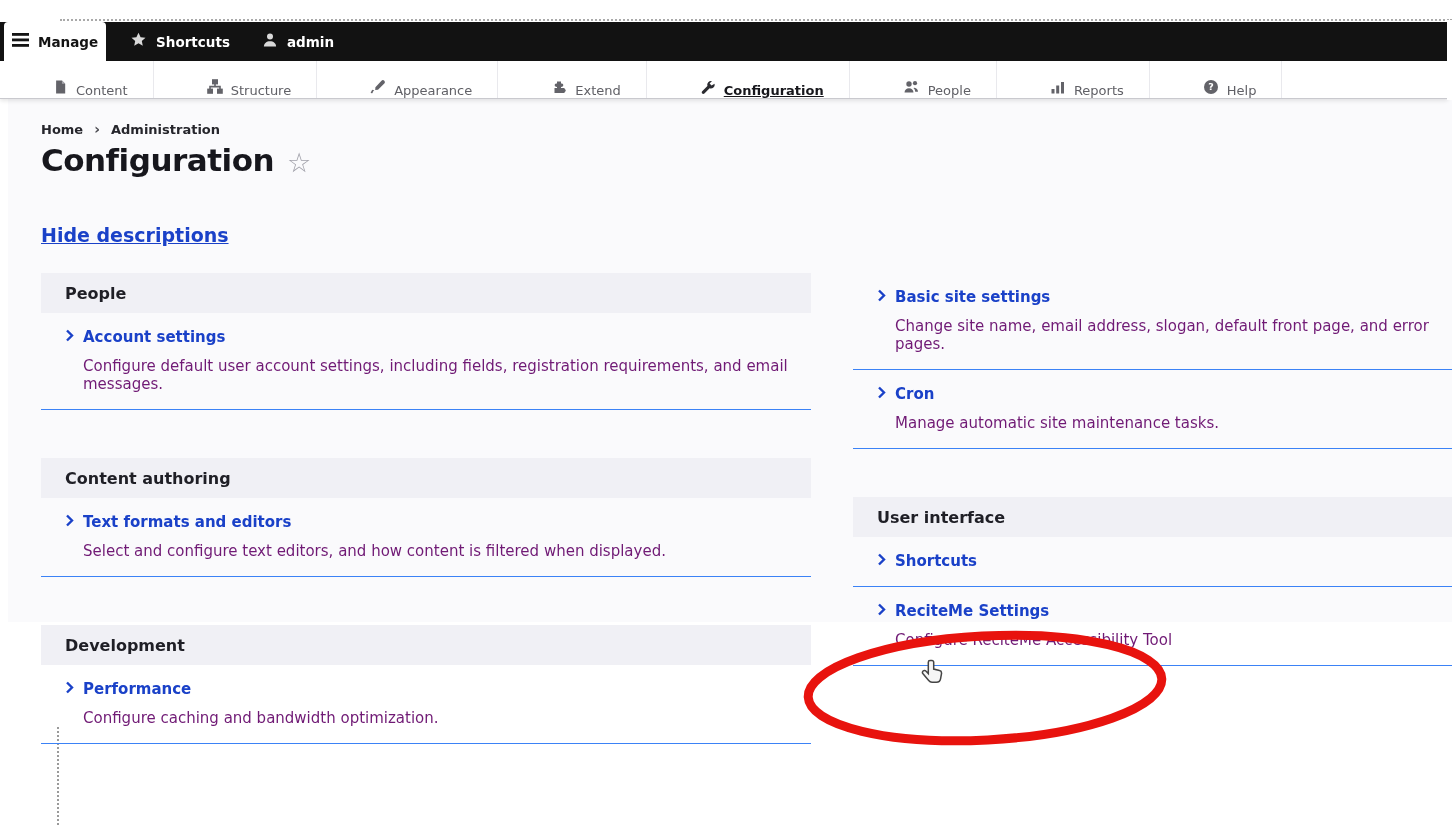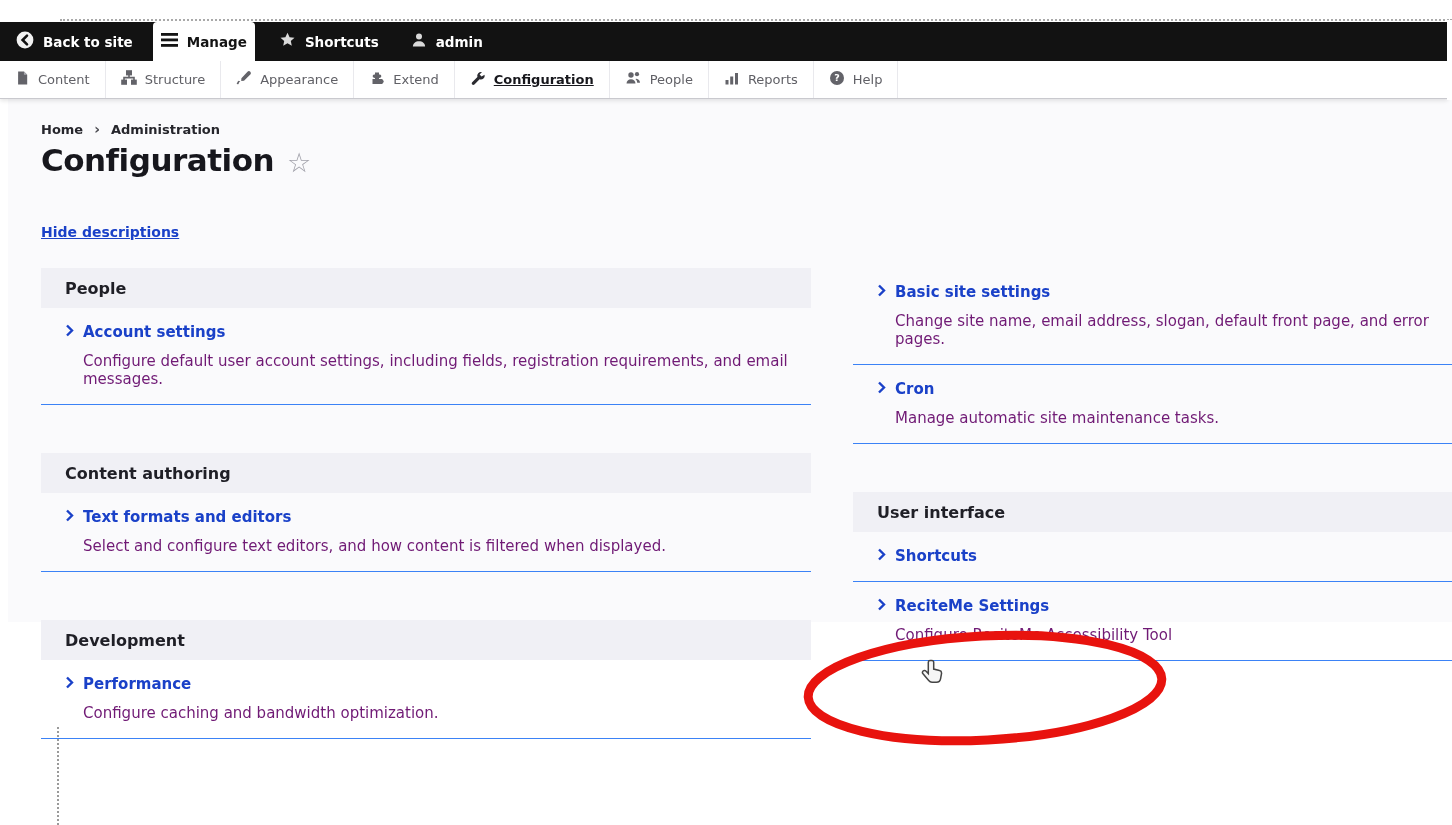--- a/index.html
+++ b/index.html
@@ -34,23 +34,23 @@
   }
   .abar-item svg{ flex:0 0 auto; }
 
   
   .menu-bar{
     position:absolute; top:61px; left:0; width:1448px; height:37px;
     background:#fff; display:flex; align-items:stretch; z-index:2;
     box-shadow:0 1px 0 #c9c9ce, 0 3px 4px rgba(0,0,0,0.10);
   }
   .menu-item{
-    display:flex; align-items:center; gap:8px; padding:0 15px;
+    display:flex; align-items:flex-end; gap:8px; padding:0 25px;
     font-size:13px; color:#606066; border-right:1px solid #e9e9ed;
-    cursor:pointer; white-space:nowrap; text-decoration:none;
+    cursor:pointer; white-space:nowrap; text-decoration:none;margin-left:28px;
   }
   .menu-item.active{ color:#17171c; font-weight:bold; text-decoration:underline; }
   .menu-item svg{ flex:0 0 auto; }
 
   
   .content{
     position:absolute; top:98px; left:8px; width:1452px; height:524px;
     background:#fafafc;
   }
   .breadcrumb{
@@ -58,21 +58,21 @@
     font-size:13px; font-weight:bold; color:#26262c;
   }
   .breadcrumb a{ color:#26262c; text-decoration:none; cursor:pointer; }
   .crumb-sep{ color:#4a4a50; font-size:14px; }
   .title-row{ margin:5px 0 0 33px; display:flex; align-items:center; gap:13px; }
   .page-title{ font-size:31px; font-weight:bold; letter-spacing:-0.5px; color:#17171d; margin:0; }
   .fav-star{ font-size:27px; color:#a2a2ab; line-height:1; cursor:pointer; margin-top:4px; }
 
   .hide-desc{
     display:inline-block; margin:46px 0 0 33px;
-    color:var(--link); font-size:14px; font-weight:600;
+    color:var(--link); font-size:19px; font-weight:600;
     text-decoration:underline; cursor:pointer;
   }
 
   .columns{ display:flex; gap:42px; margin:27px 0 0 33px; align-items:flex-start; }
   .col-left{ width:770px; }
   .col-right{ width:607px; }
 
   .category{ margin-bottom:48px; }
   .category-header{
     height:40px; background:#f0f0f5; display:flex; align-items:center;
@@ -90,29 +90,20 @@
   .annot-cursor{ position:absolute; left:921px; top:659px; z-index:9; pointer-events:none; }
 </style>
 </head>
 <body>
 
 <div class="top-dotted"></div>
 <div class="right-strip"></div>
 <div class="left-dotted"></div>
 
 <header class="admin-bar">
-  <div class="abar-item">
-    <span>
-      <svg width="18" height="18" viewBox="0 0 18 18">
-          <circle cx="9" cy="9" r="8.4" fill="#f2f2f2"></circle>
-          <path d="M11 4.6L6.6 9 11 13.4" stroke="#121212" stroke-width="2.6" fill="none" stroke-linecap="round"></path>
-        </svg>
-    </span>
-    <span>Back to site</span>
-  </div>
   <div class="abar-item manage-tab">
     <span>
       <svg width="17" height="14" viewBox="0 0 17 14">
           <rect x="0" y="0" width="17" height="2.8" fill="#141414"></rect>
           <rect x="0" y="5.5" width="17" height="2.8" fill="#141414"></rect>
           <rect x="0" y="11" width="17" height="2.8" fill="#141414"></rect>
         </svg>
     </span>
     <span>Manage</span>
   </div>

